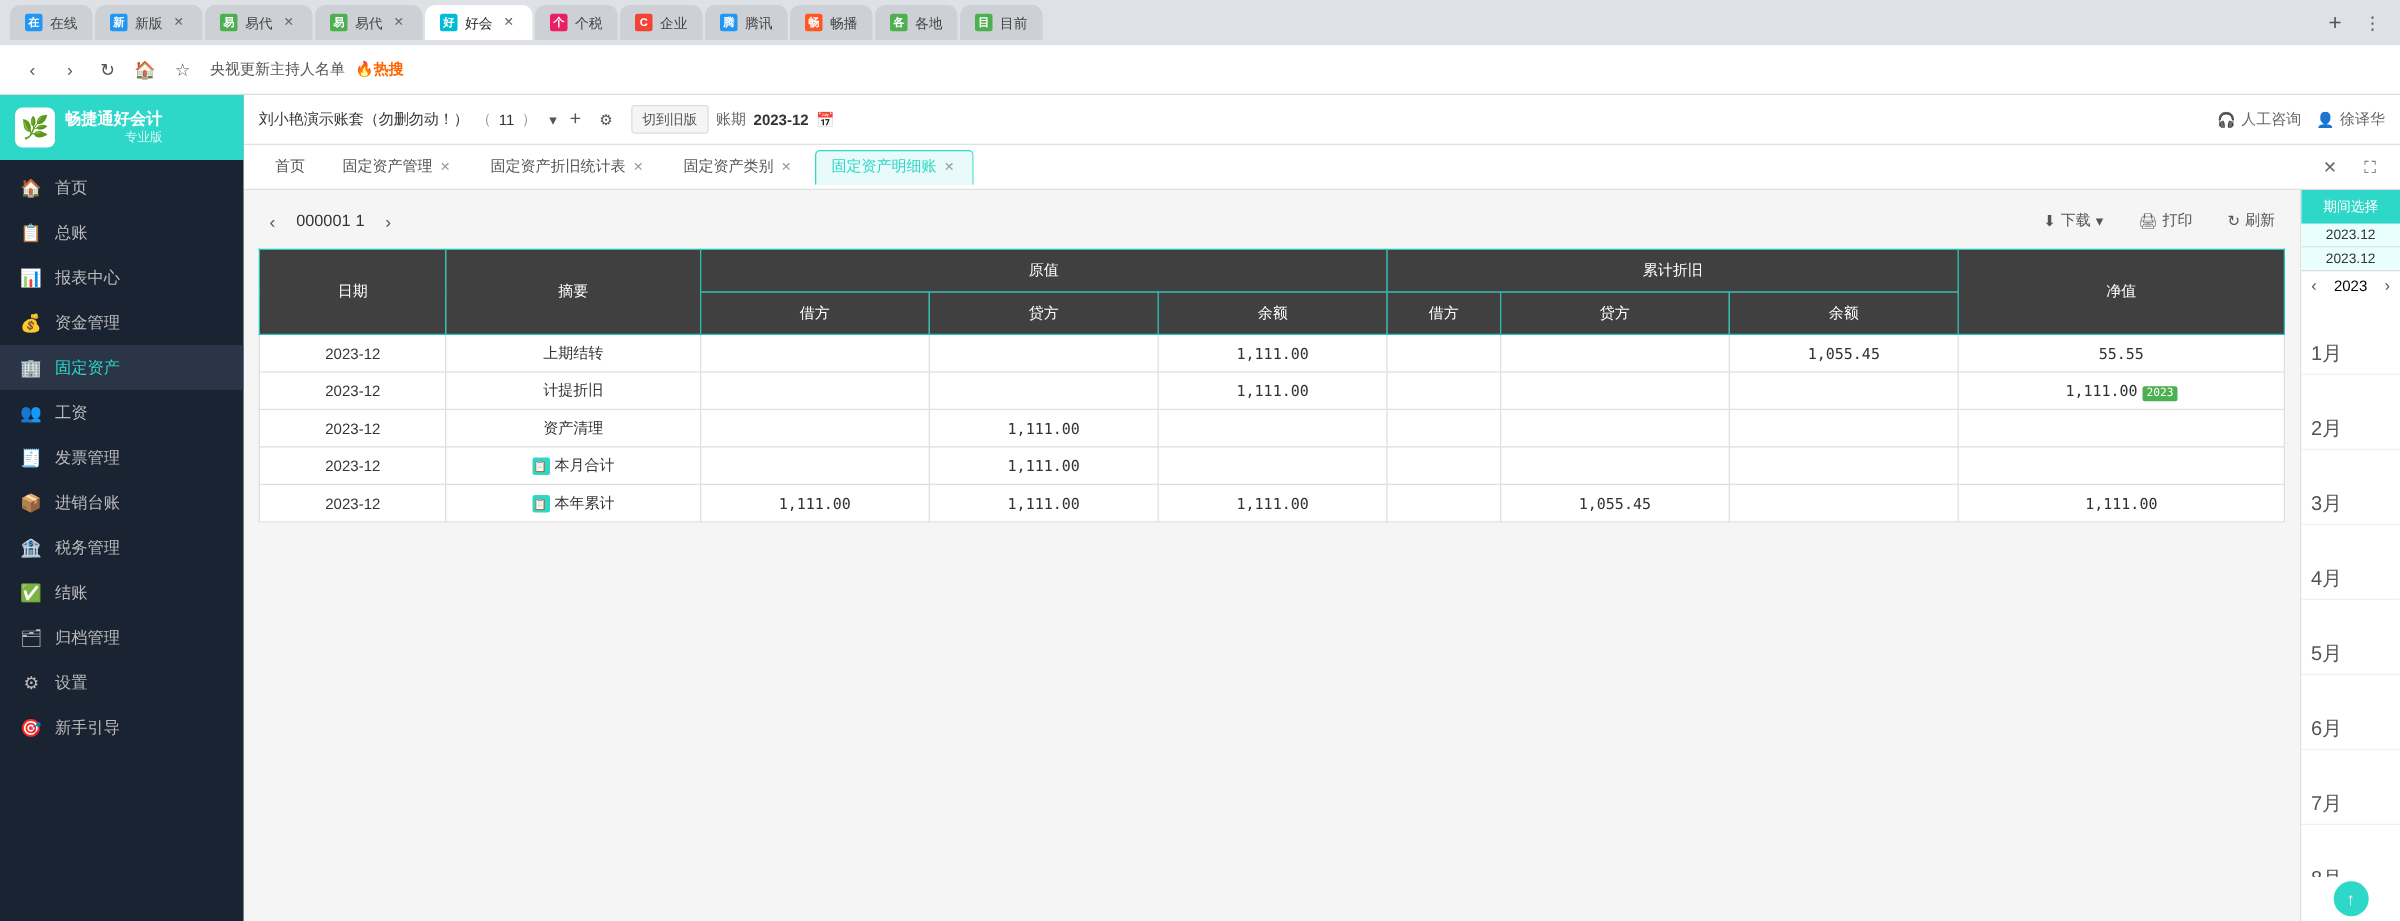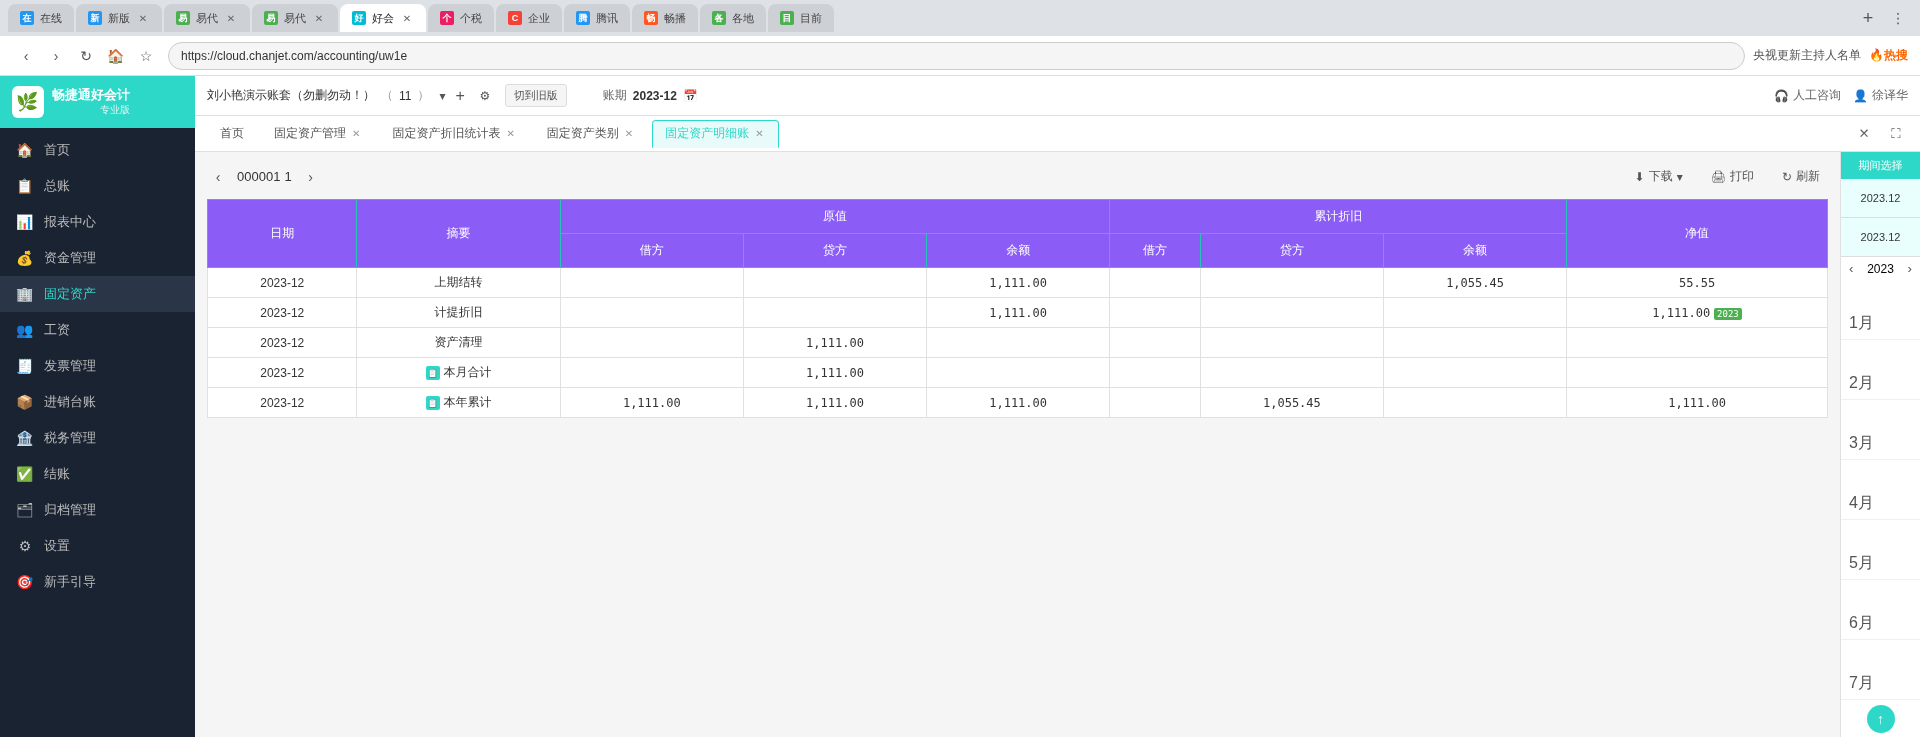--- a/index.html
+++ b/index.html
@@ -60,30 +60,30 @@
     
     .ledger-toolbar { display: flex; align-items: center; justify-content: space-between; margin-bottom: 10px; }
     .ledger-nav { display: flex; align-items: center; gap: 8px; }
     .ledger-nav-btn { width: 22px; height: 22px; border: none; background: none; cursor: pointer; color: #555; font-size: 14px; display: flex; align-items: center; justify-content: center; }
     .ledger-code { display: flex; align-items: center; gap: 4px; font-size: 13px; color: #333; }
     .ledger-actions { display: flex; align-items: center; gap: 12px; }
     .action-btn { display: flex; align-items: center; gap: 4px; font-size: 12px; color: #555; cursor: pointer; padding: 4px 8px; border-radius: 3px; }
 
     
     .ledger-table { width: 100%; border-collapse: collapse; font-size: 12px; }
-    .ledger-table th { background: #8b5cf6; color: #fff; padding: 8px 6px; text-align: center; border: 1px solid #26c4b5; font-weight: normal; }
+    .ledger-table th { background: #404040; color: #fff; padding: 8px 6px; text-align: center; border: 1px solid #26c4b5; font-weight: normal; }
     .ledger-table td { padding: 6px 8px; border: 1px solid #e0e0e0; text-align: center; background: #fff; color: #333; }
     .ledger-table td.amount { text-align: center; font-family: monospace; }
     .row-label { display: flex; align-items: center; gap: 4px; justify-content: center; }
     .row-icon { width: 14px; height: 14px; background: #2dd8c8; color: #fff; border-radius: 2px; display: flex; align-items: center; justify-content: center; font-size: 9px; flex-shrink: 0; }
 
     
     .period-panel { width: 80px; background: #fff; border-left: 1px solid #e0e0e0; display: flex; flex-direction: column; overflow: hidden; flex-shrink: 0; }
     .period-header { background: #2dd8c8; color: #fff; text-align: center; padding: 6px 4px; font-size: 11px; }
-    .period-selected { background: #e8fffe; color: #333; text-align: center; padding: 13px 4px; font-size: 11px; border-bottom: 1px solid #ddd; }
+    .period-selected { background: #e8fffe; color: #333; text-align: center; padding: 3px 4px; font-size: 11px; border-bottom: 1px solid #ddd; }
     .period-list { flex: 1; overflow-y: auto; }
     .period-item { padding: 5px 8px; font-size: 16px; color: #555; cursor: pointer; text-align: left; border-bottom: 1px solid #f0f0f0; margin-top: 28px; }
     .period-item.active { background: #7f1d1d; color: #fff; }
     .period-up-btn { width: 28px; height: 28px; background: #2dd8c8; border: none; border-radius: 50%; color: #fff; cursor: pointer; display: flex; align-items: center; justify-content: center; margin: 4px auto; font-size: 14px; }
   </style>
 </head>
 <body>
 
 <div class="browser-top">
   <div class="tab-bar">
@@ -142,21 +142,20 @@
 </div>
 
 <div class="address-bar">
   <div class="addr-nav">
     <button class="addr-btn">‹</button>
     <button class="addr-btn">›</button>
     <button class="addr-btn">↻</button>
     <button class="addr-btn">🏠</button>
     <button class="addr-btn">☆</button>
   </div>
-  <input class="addr-input" readonly="" value="https://cloud.chanjet.com/accounting/uw1e" style="">
   <div class="addr-right">
     <span>央视更新主持人名单</span>
     <span class="hot-search">🔥热搜</span>
   </div>
 </div>
 
 <div class="app-container">
 
   <div class="sidebar">
     <div class="sidebar-logo">
@@ -227,21 +226,21 @@
     <div class="top-bar">
       <div class="top-bar-left">
         <span>刘小艳演示账套（勿删勿动！）</span>
         <span style="color:#999">（</span>
         <span>11</span>
         <span style="color:#999">）</span>
         <button class="nav-btn" style="font-size:12px;width:auto;padding:0 4px;">▾</button>
         <button style="background:none;border:none;cursor:pointer;font-size:16px;color:#555;">+</button>
         <button class="addr-btn" style="font-size:12px;">⚙</button>
         <button class="switch-btn">切到旧版</button>
-        <span style="color:#666;margin-left:30px;">账期</span>
+        <span style="color:#666;">账期</span>
         <span style="color:#333;font-weight:bold;">2023-12</span>
         <button style="background:none;border:none;cursor:pointer;font-size:12px;color:#555;">📅</button>
       </div>
       <div class="top-bar-right">
         <span style="display:flex;align-items:center;gap:4px;cursor:pointer;">
           <span>🎧</span>
           <span>人工咨询</span>
         </span>
         <span style="display:flex;align-items:center;gap:4px;cursor:pointer;">
           <span>👤</span>

